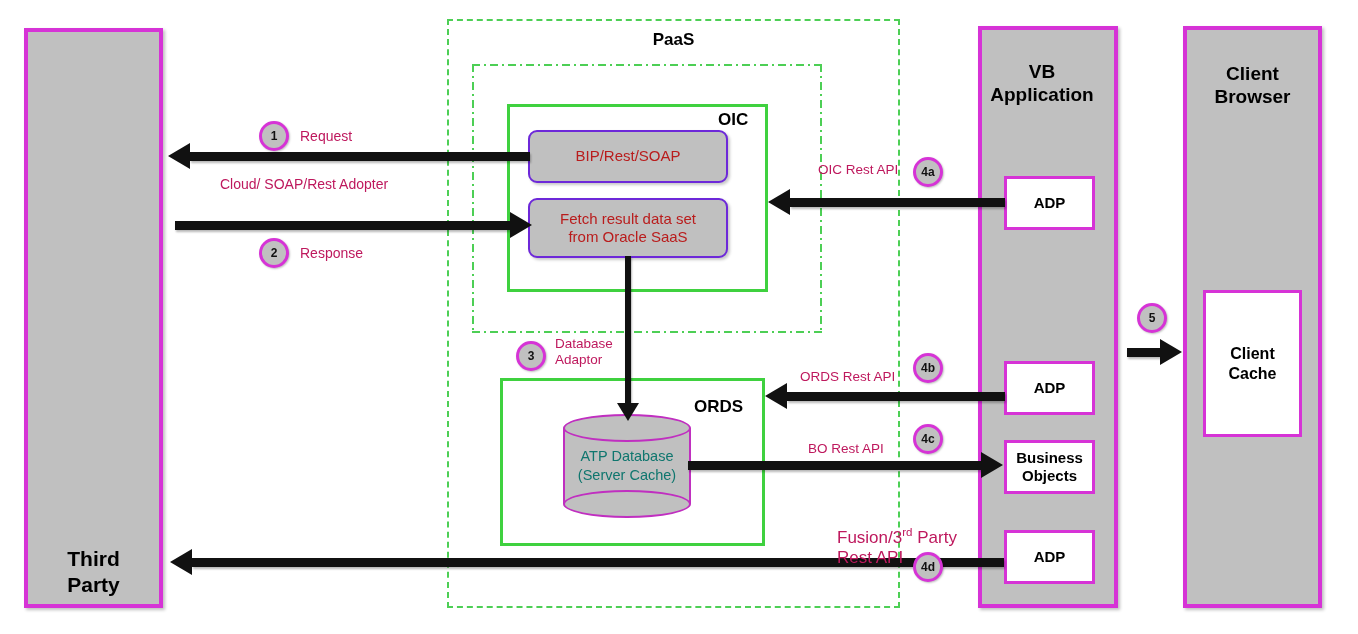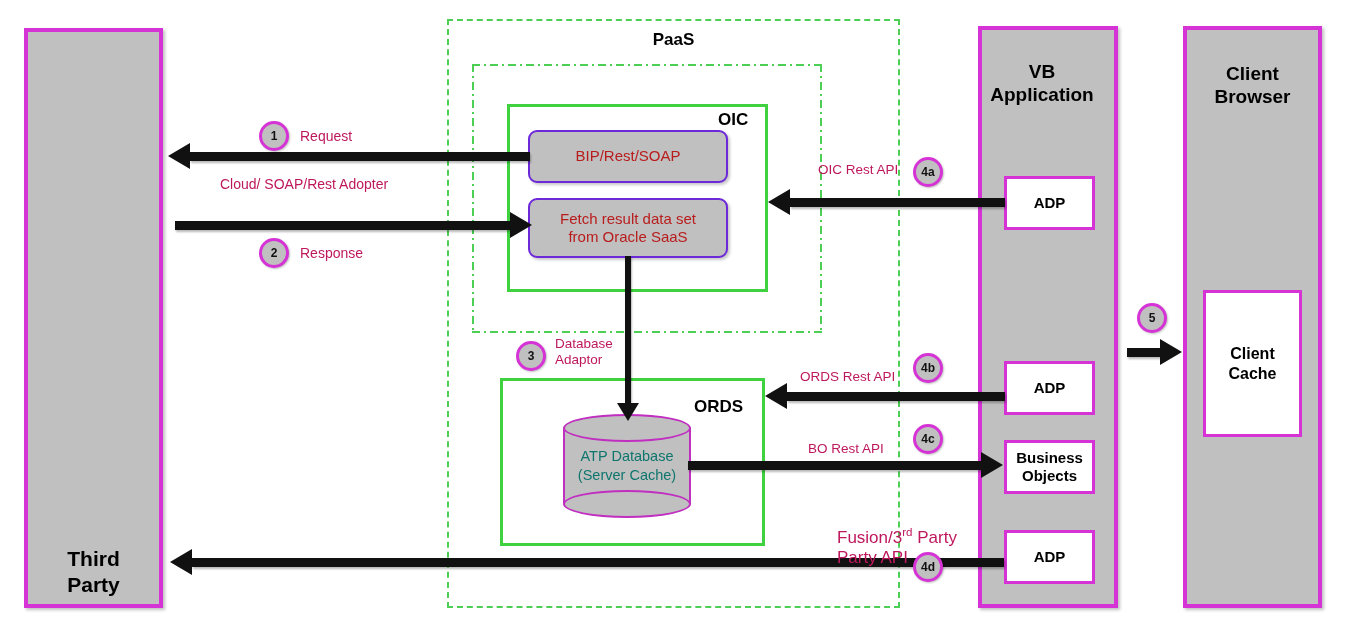--- a/index.html
+++ b/index.html
@@ -241,18 +241,18 @@
 
   <div class="badge" style="left:913px;top:353px;">4b</div>
   <div class="edge-label" style="left:800px;top:369px;font-size:13.5px;">ORDS Rest API</div>
 
   <div class="badge" style="left:913px;top:424px;">4c</div>
   <div class="edge-label" style="left:808px;top:441px;font-size:13.5px;">BO Rest API</div>
 
   <div class="badge" style="left:913px;top:552px;">4d</div>
   <div class="edge-label" style="left:837px;top:526px;font-size:17px;text-align:left;width:106px;">
     <span><span>Fusion/3</span><sup>rd</sup><span> Party</span></span><br>
-    <span>Party API</span>
+    <span>Rest API</span>
   </div>
 
   <div class="badge" style="left:1137px;top:303px;">5</div>
 
 </div>
 
 </body></html>

